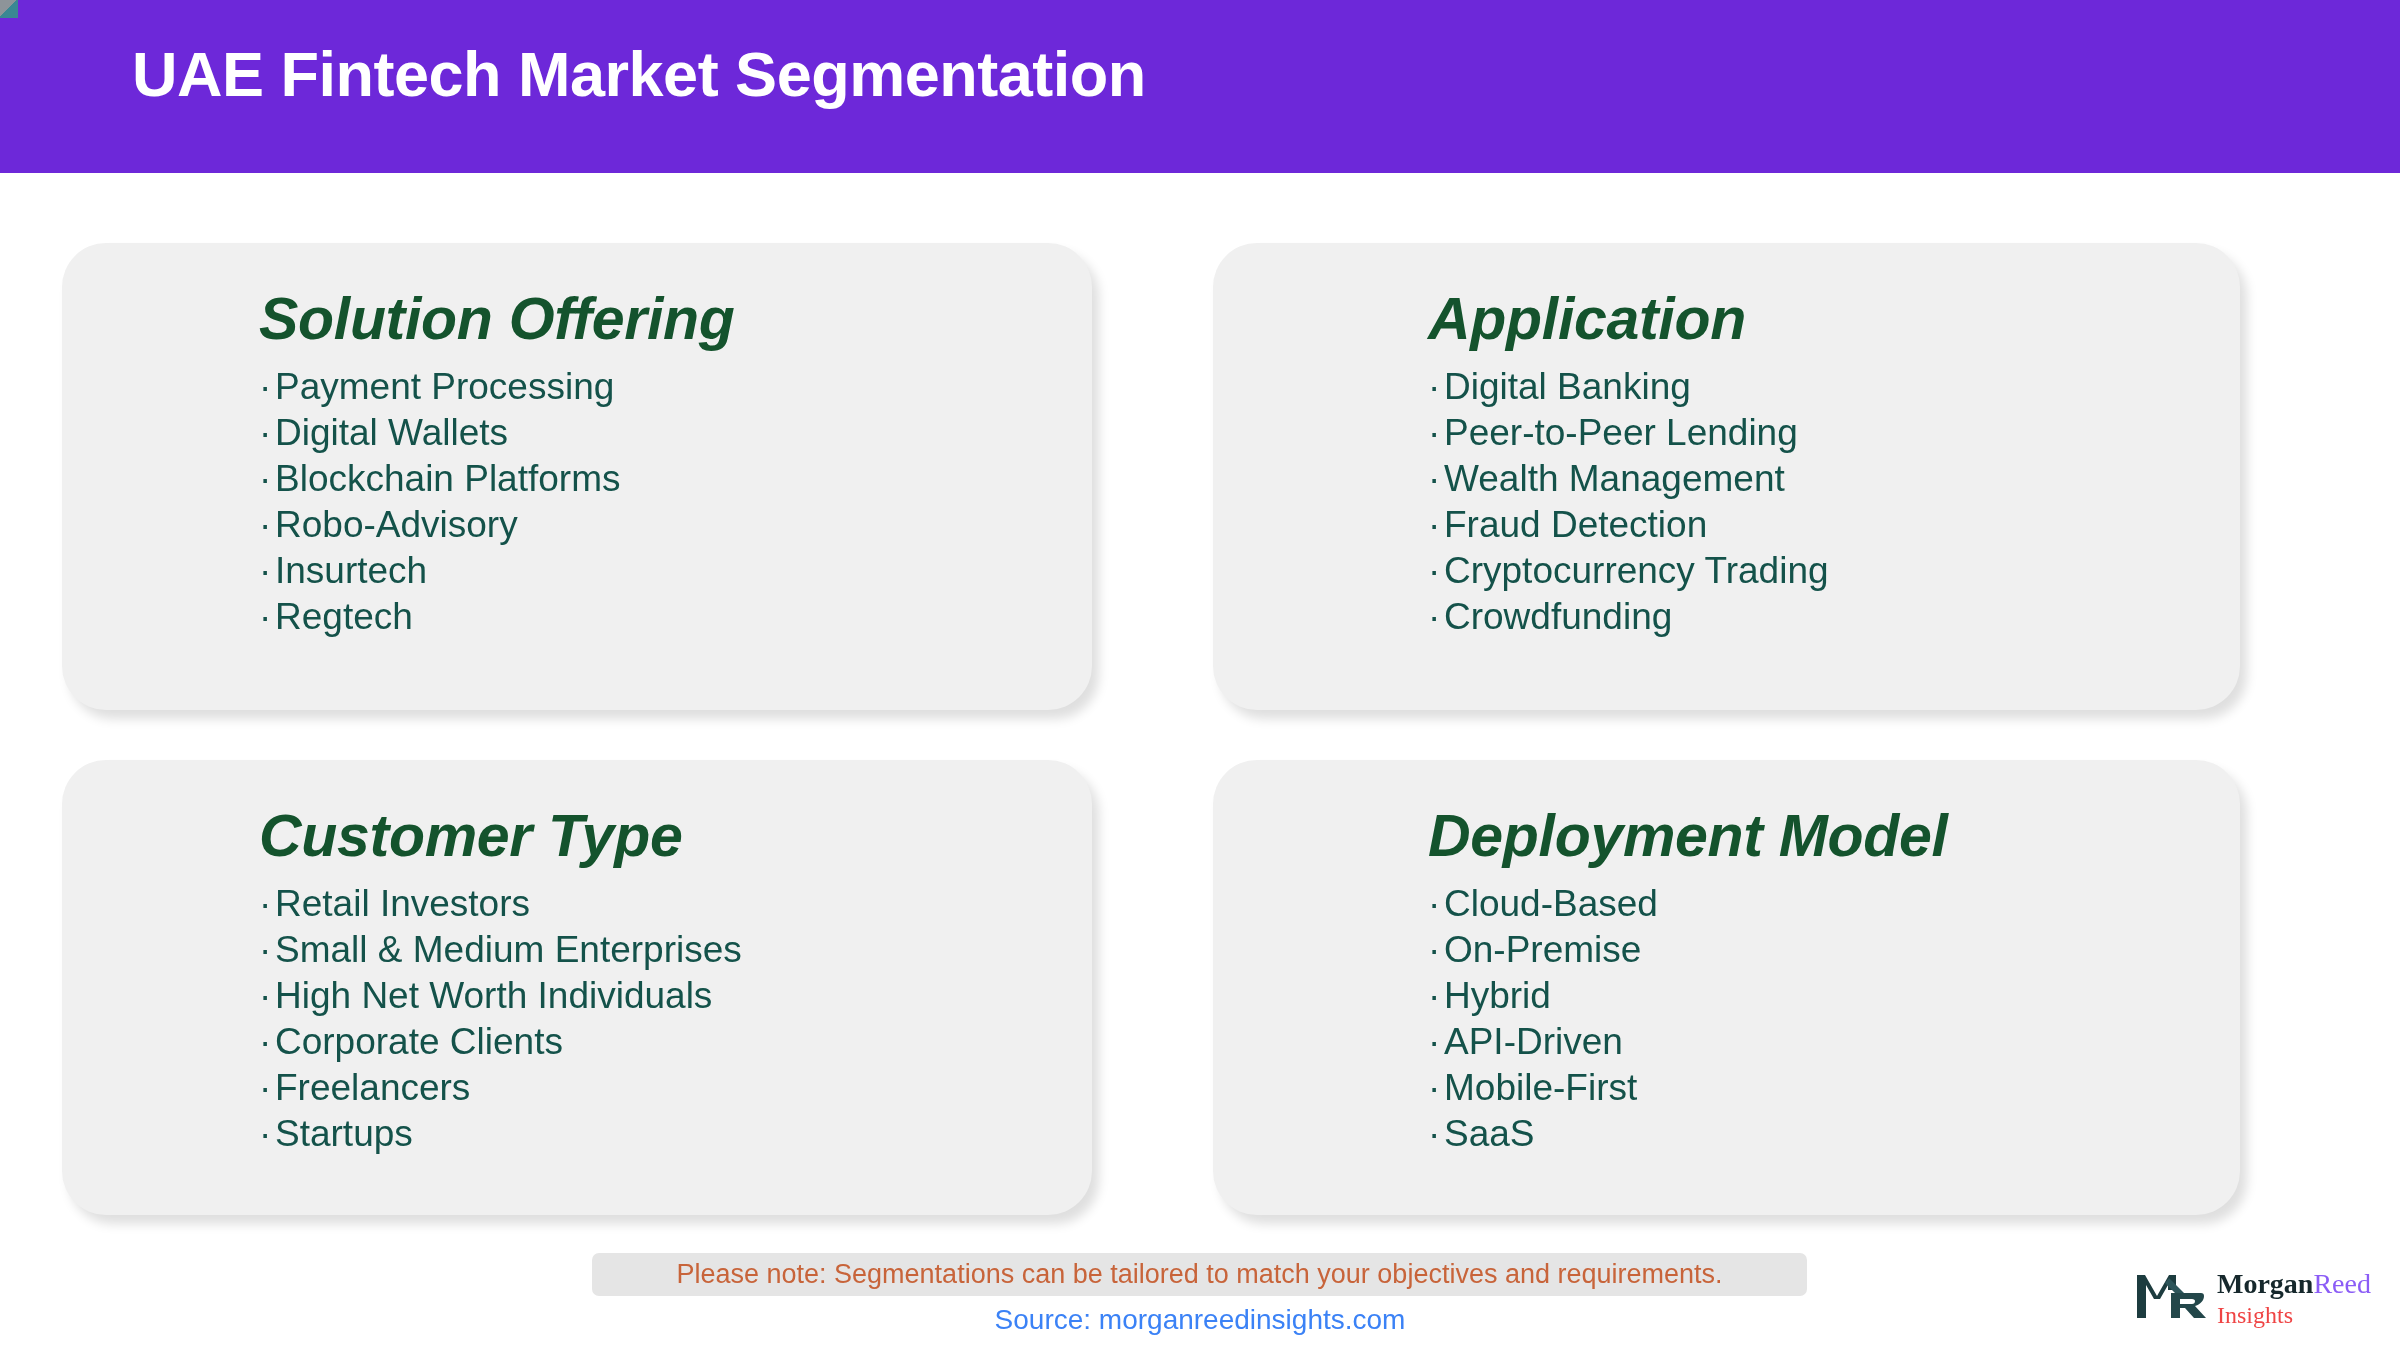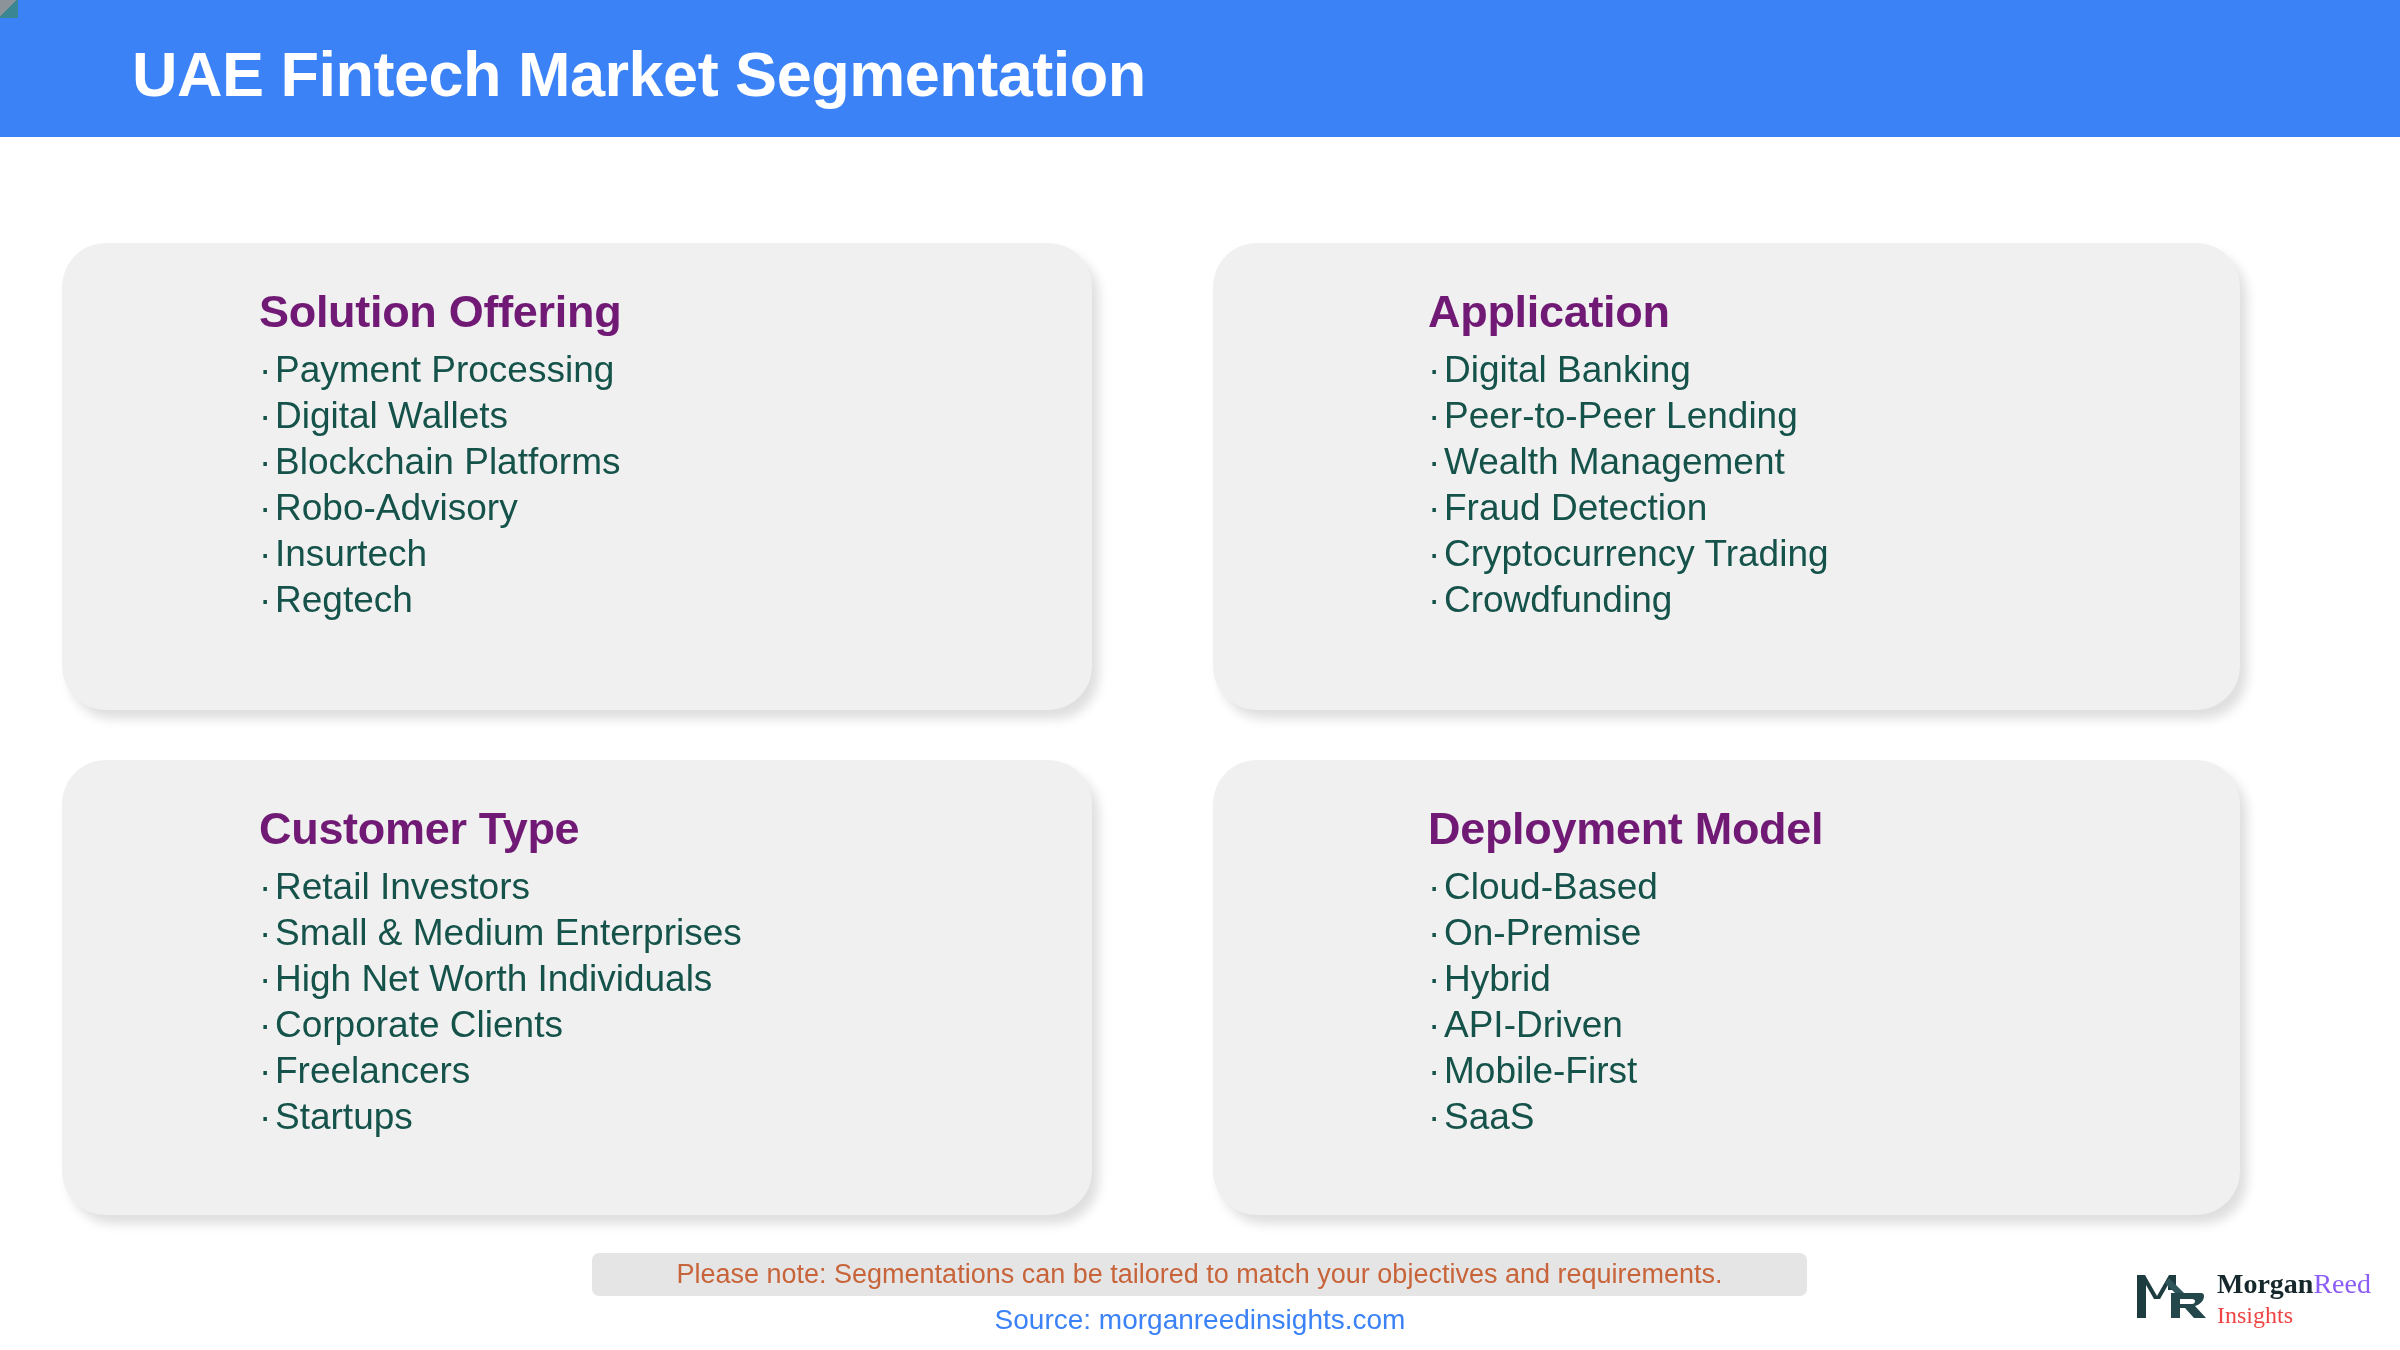--- a/index.html
+++ b/index.html
@@ -14,22 +14,22 @@
     overflow: hidden;
     position: relative;
   }
 
   
   .header-band {
     position: absolute;
     left: 0;
     top: 0;
     width: 2400px;
-    height: 137px;
-    background: #3b82f6;
+    height: 173px;
+    background: #6d28d9;
     box-sizing: border-box;
     padding-left: 44px;
   }
   .header-corner-artifact {
     position: absolute;
     left: 0;
     top: 0;
     width: 18px;
     height: 18px;
     background: linear-gradient(135deg, #8d9499 0%, #8d9499 45%, #3a8793 46%, #3a8793 100%);
@@ -69,27 +69,28 @@
   .card-inner {
     position: absolute;
     top: 42px;
   }
   .card.c0 .card-inner { left: 197px; }
   .card.c1 .card-inner { left: 215px; }
   .card.c2 .card-inner { left: 197px; }
   .card.c3 .card-inner { left: 215px; }
 
   .card-title {
-    font-size: 45px;
+    font-size: 59px;
     font-weight: bold;
-    color: #701a75;
+    color: #14532d;
     margin: 0 0 9px 0;
     letter-spacing: -0.3px;
     white-space: nowrap;
     line-height: 1.18;
+    font-style: italic;
   }
   .card-list {
     list-style: none;
     margin: 0;
     padding: 0;
   }
   .card-list li {
     font-size: 37px;
     color: #14524a;
     line-height: 46px;

